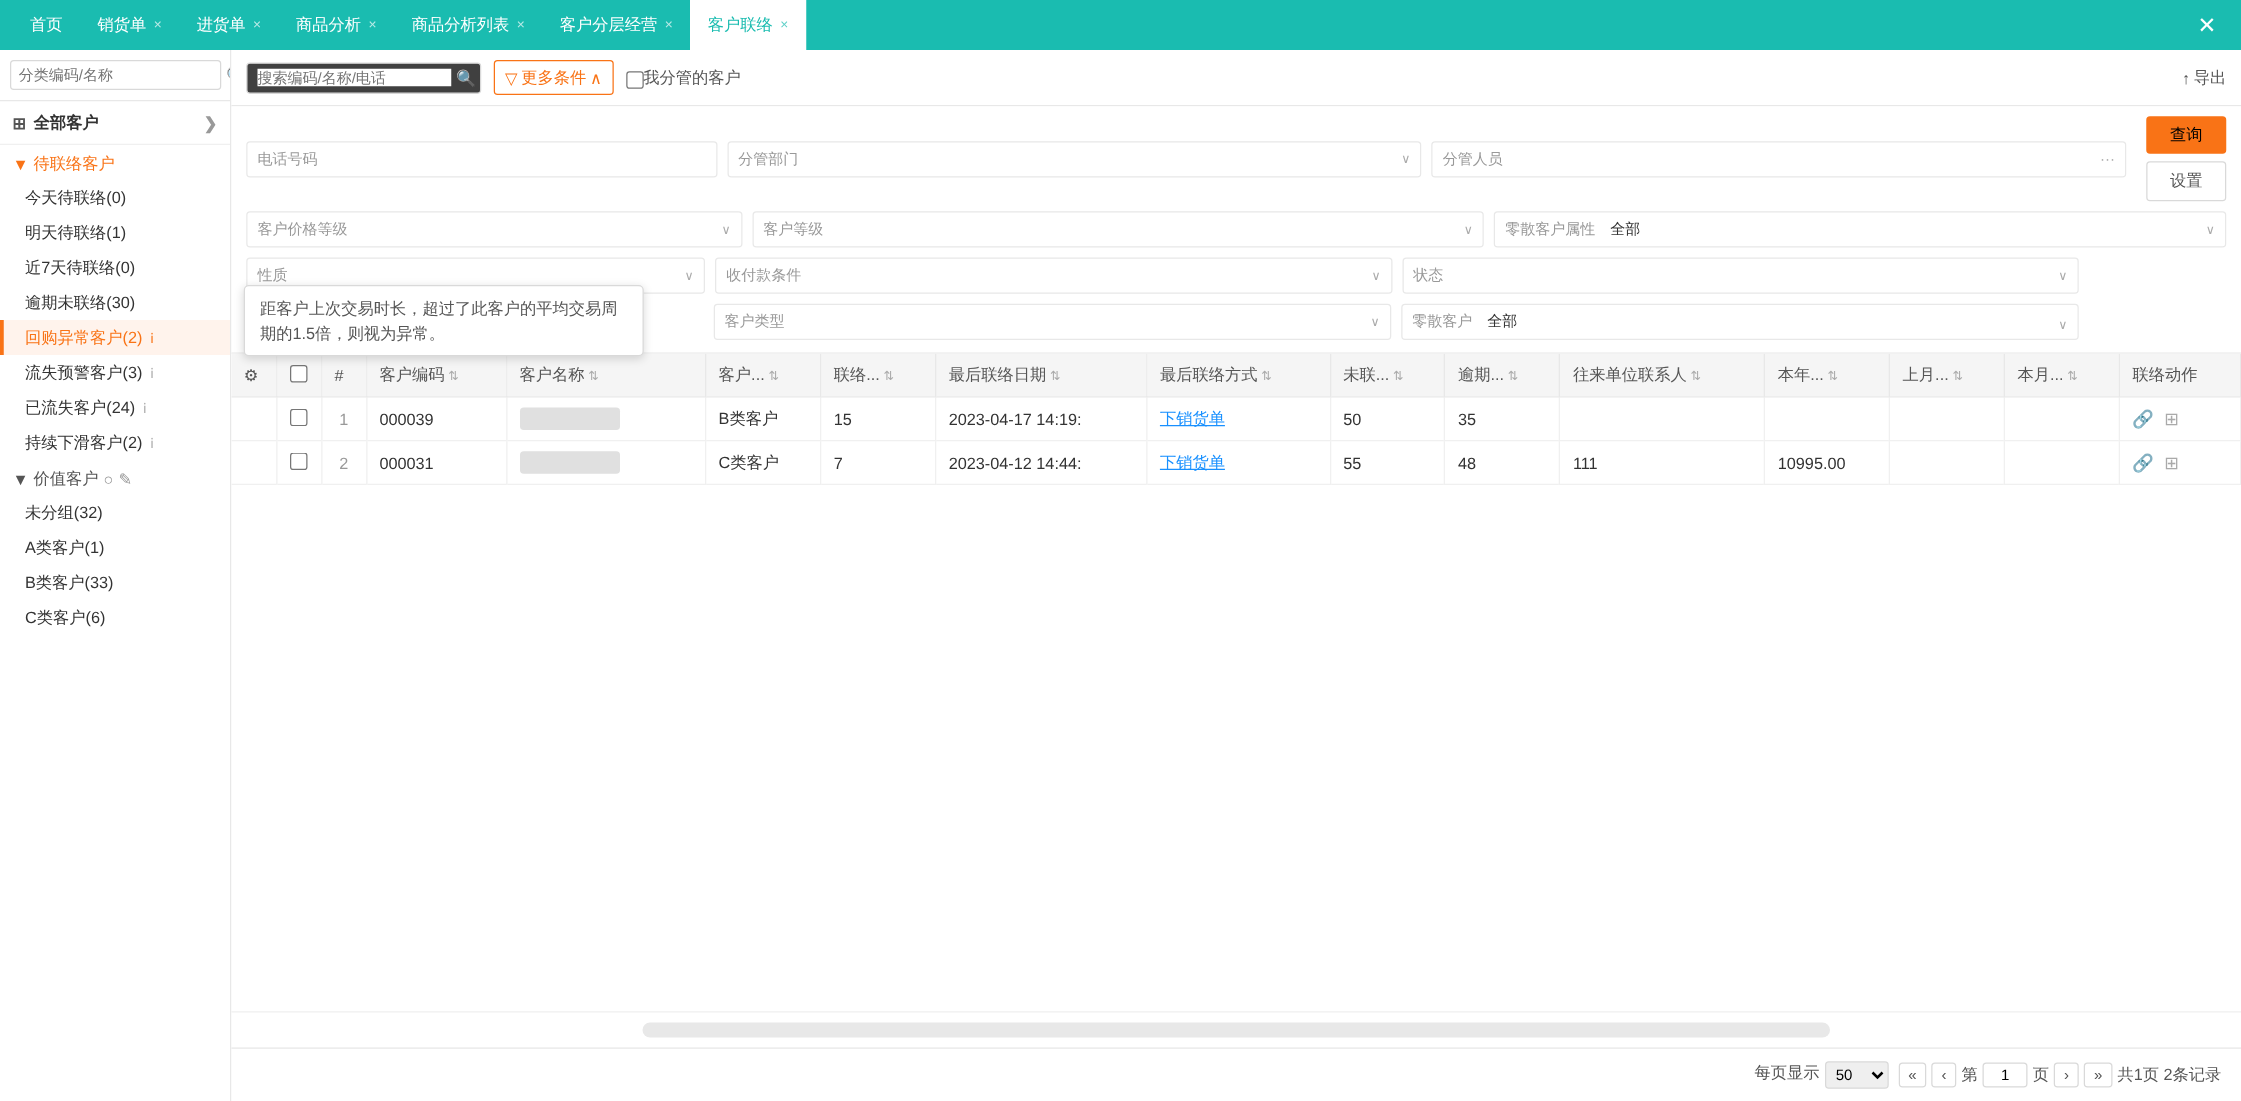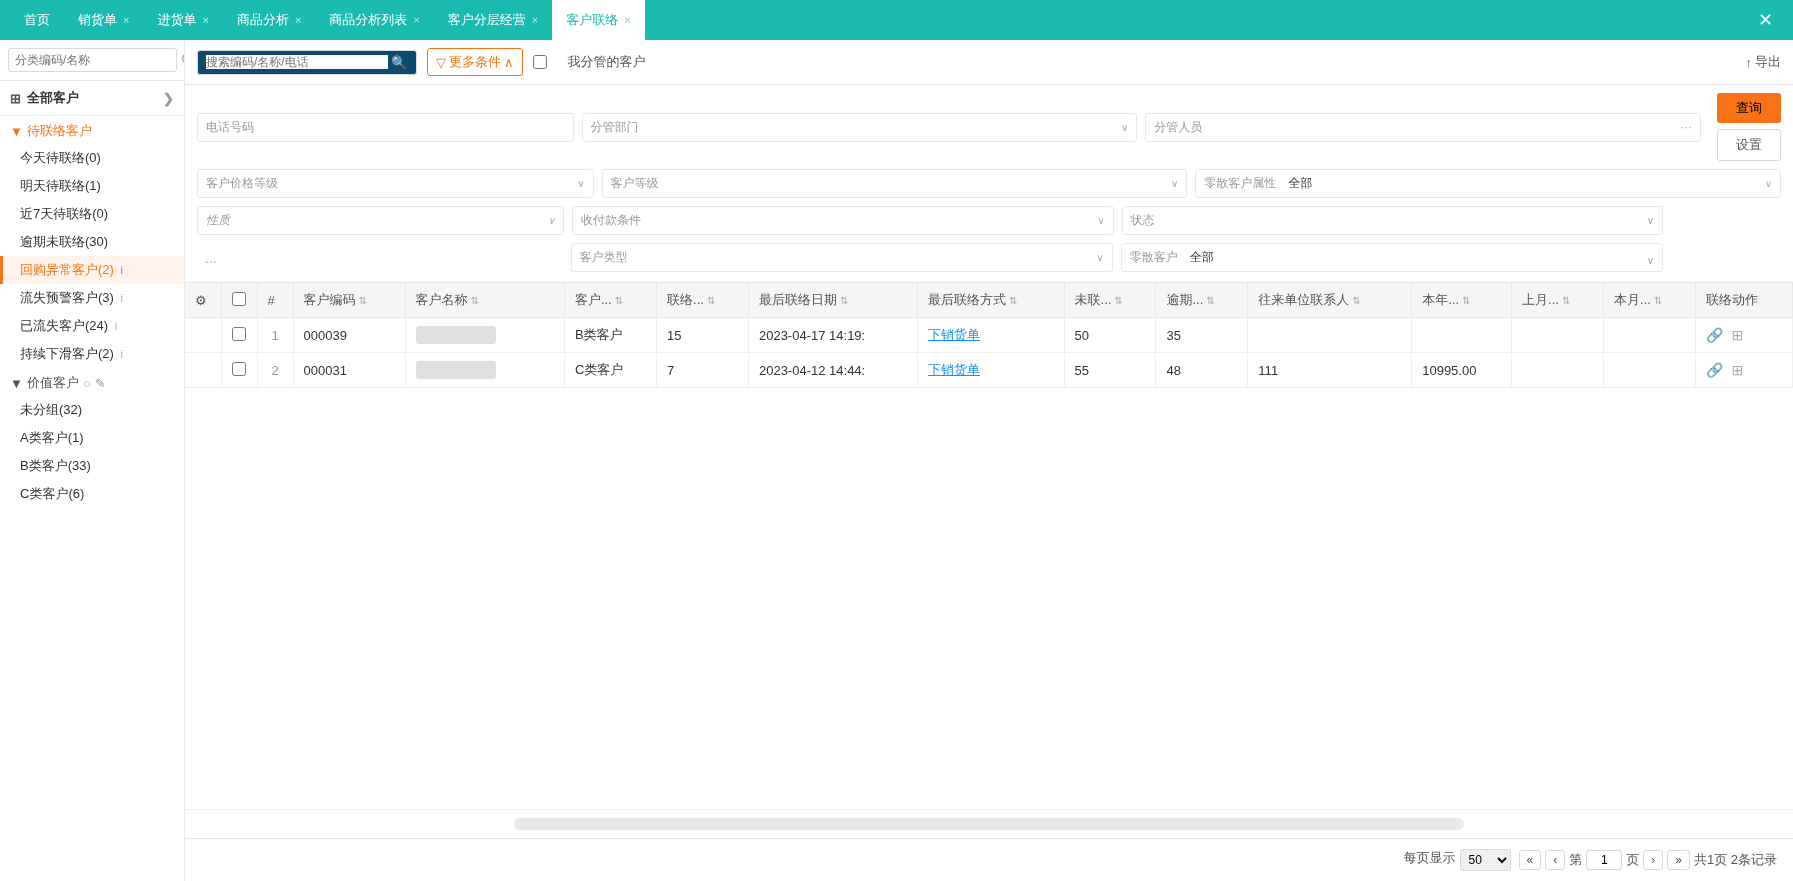--- a/index.html
+++ b/index.html
@@ -85,31 +85,31 @@
 
     
     .filter-bar {
       background: #fff; padding: 8px 12px;
       border-bottom: 1px solid #e8e8e8;
       display: flex; align-items: center; gap: 10px; flex-wrap: wrap;
     }
     .filter-bar .search-input-wrap {
       display: flex; align-items: center;
       border: 1px solid #d9d9d9; border-radius: 3px; padding: 4px 8px;
-      background: #0c4a6e; width: 220px;
+      background: #404040; width: 188px;
     }
     .filter-bar .search-input-wrap input {
       border: none; outline: none; font-size: 12px; flex: 1;
     }
     .filter-bar .search-input-wrap .s-icon { color: #f97316; margin-left: 4px; cursor: pointer; }
     .filter-bar .more-btn {
       color: #f97316; cursor: pointer; display: flex; align-items: center; gap: 3px;
       font-size: 12px; padding: 4px 8px; border: 1px solid #f97316; border-radius: 3px;
     }
-    .filter-bar .my-customers { display: flex; align-items: center; gap: 21px; font-size: 12px; color: #555; cursor: pointer; }
+    .filter-bar .my-customers { display: flex; align-items: flex-end; gap: 0; font-size: 12px; color: #555; cursor: pointer; }
     .filter-bar .my-customers input[type=checkbox] { cursor: pointer; }
     .filter-bar .export-btn {
       margin-left: auto; color: #555; cursor: pointer; display: flex; align-items: center; gap: 3px;
       font-size: 12px;
     }
 
     
     .advanced-filter {
       background: #fff; padding: 0 12px 10px;
       border-bottom: 1px solid #e8e8e8;
@@ -287,20 +287,23 @@
       <span>A类客户(1)</span>
     </div>
     <div class="sidebar-item">
       <span>B类客户(33)</span>
     </div>
     <div class="sidebar-item">
       <span>C类客户(6)</span>
     </div>
   </div>
 
+  <div class="tooltip-box">
+    <span>距客户上次交易时长，超过了此客户的平均交易周期的1.5倍，则视为异常。</span>
+  </div>
 
   <div class="content-area">
 
     <div class="filter-bar">
       <div class="search-input-wrap">
         <input type="text" placeholder="搜索编码/名称/电话" style="">
         <span class="s-icon">🔍</span>
       </div>
       <div class="more-btn">
         <span>▽</span>
@@ -352,21 +355,21 @@
           <span class="down-arrow">∨</span>
         </div>
         <div class="filter-field" style="flex:3; display:flex; align-items:center;">
           <label>零散客户属性</label>
           <span style="margin-left:6px; font-size:12px; color:#333;">全部</span>
           <span class="down-arrow" style="margin-left:auto;">∨</span>
         </div>
       </div>
 
       <div class="filter-row">
-        <div class="filter-field" style="flex:2;font-style:italic;">
+        <div class="filter-field" style="flex:2;">
           <label>性质</label>
           <div class="field-value"></div>
           <span class="down-arrow">∨</span>
         </div>
         <div class="filter-field" style="flex:3;">
           <label>收付款条件</label>
           <div class="field-value"></div>
           <span class="down-arrow">∨</span>
         </div>
         <div class="filter-field" style="flex:3;">

